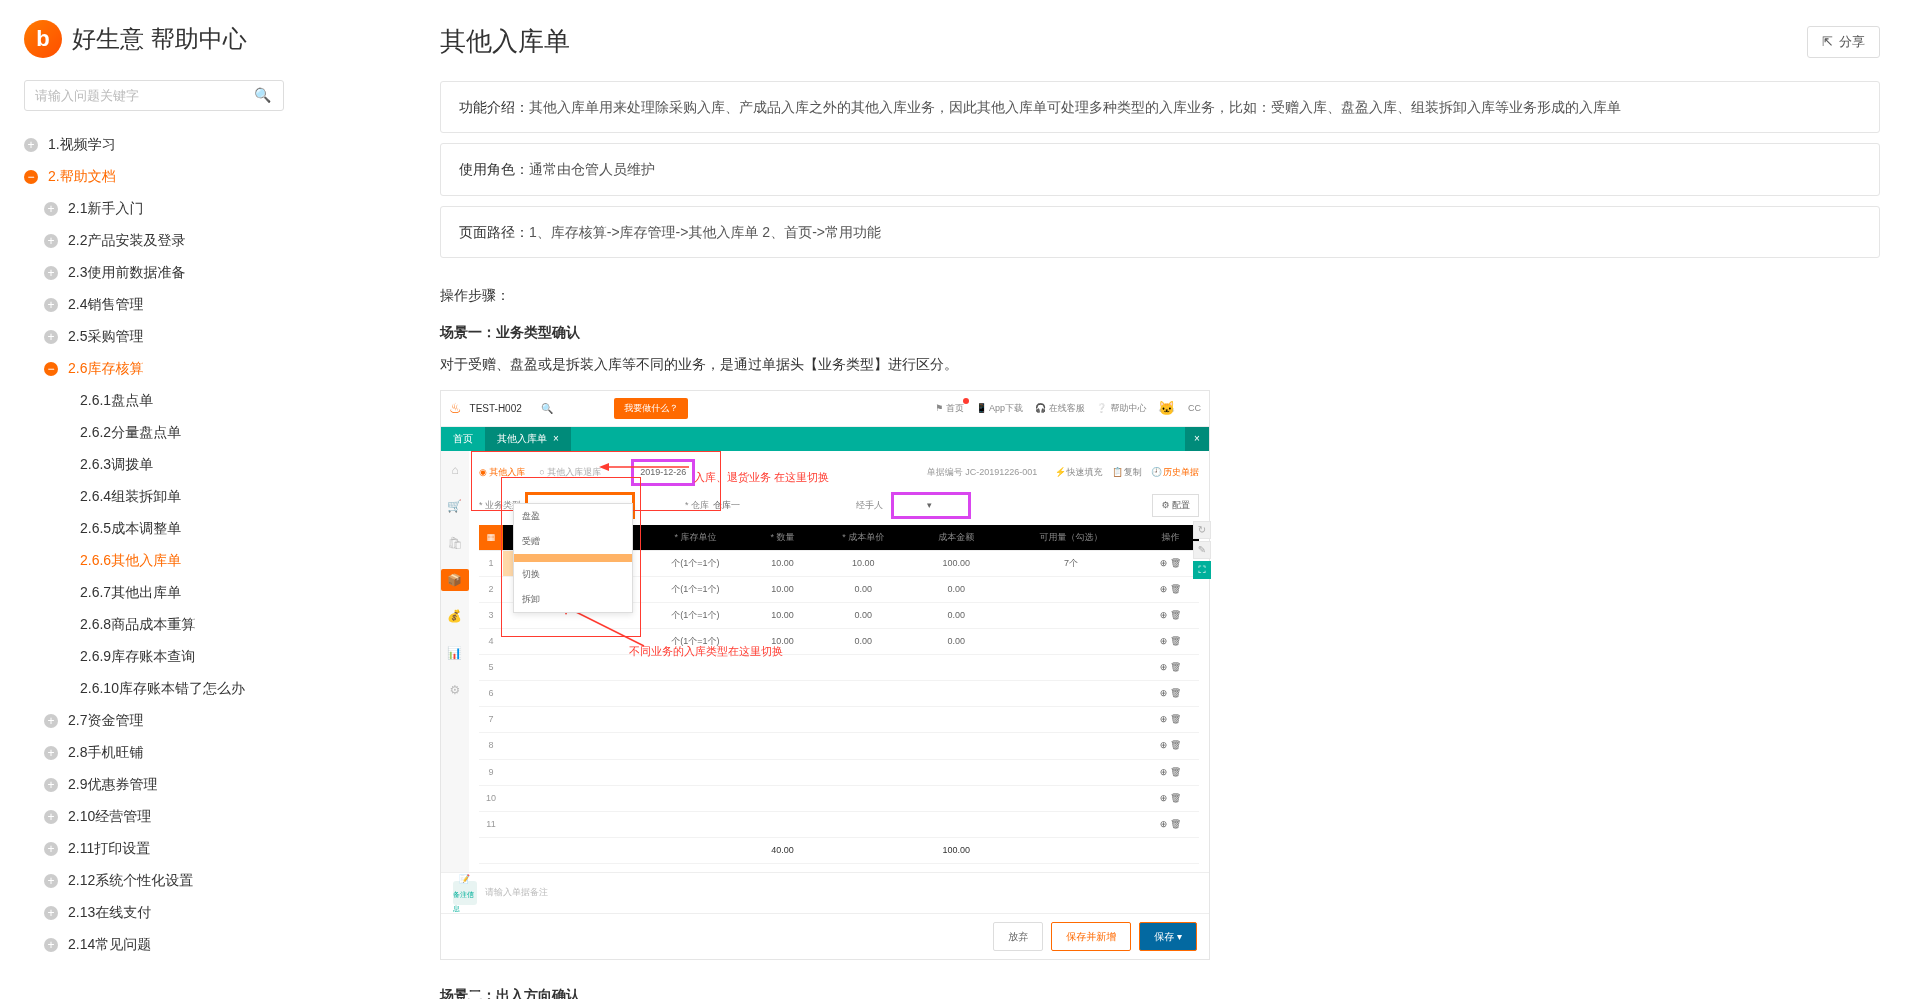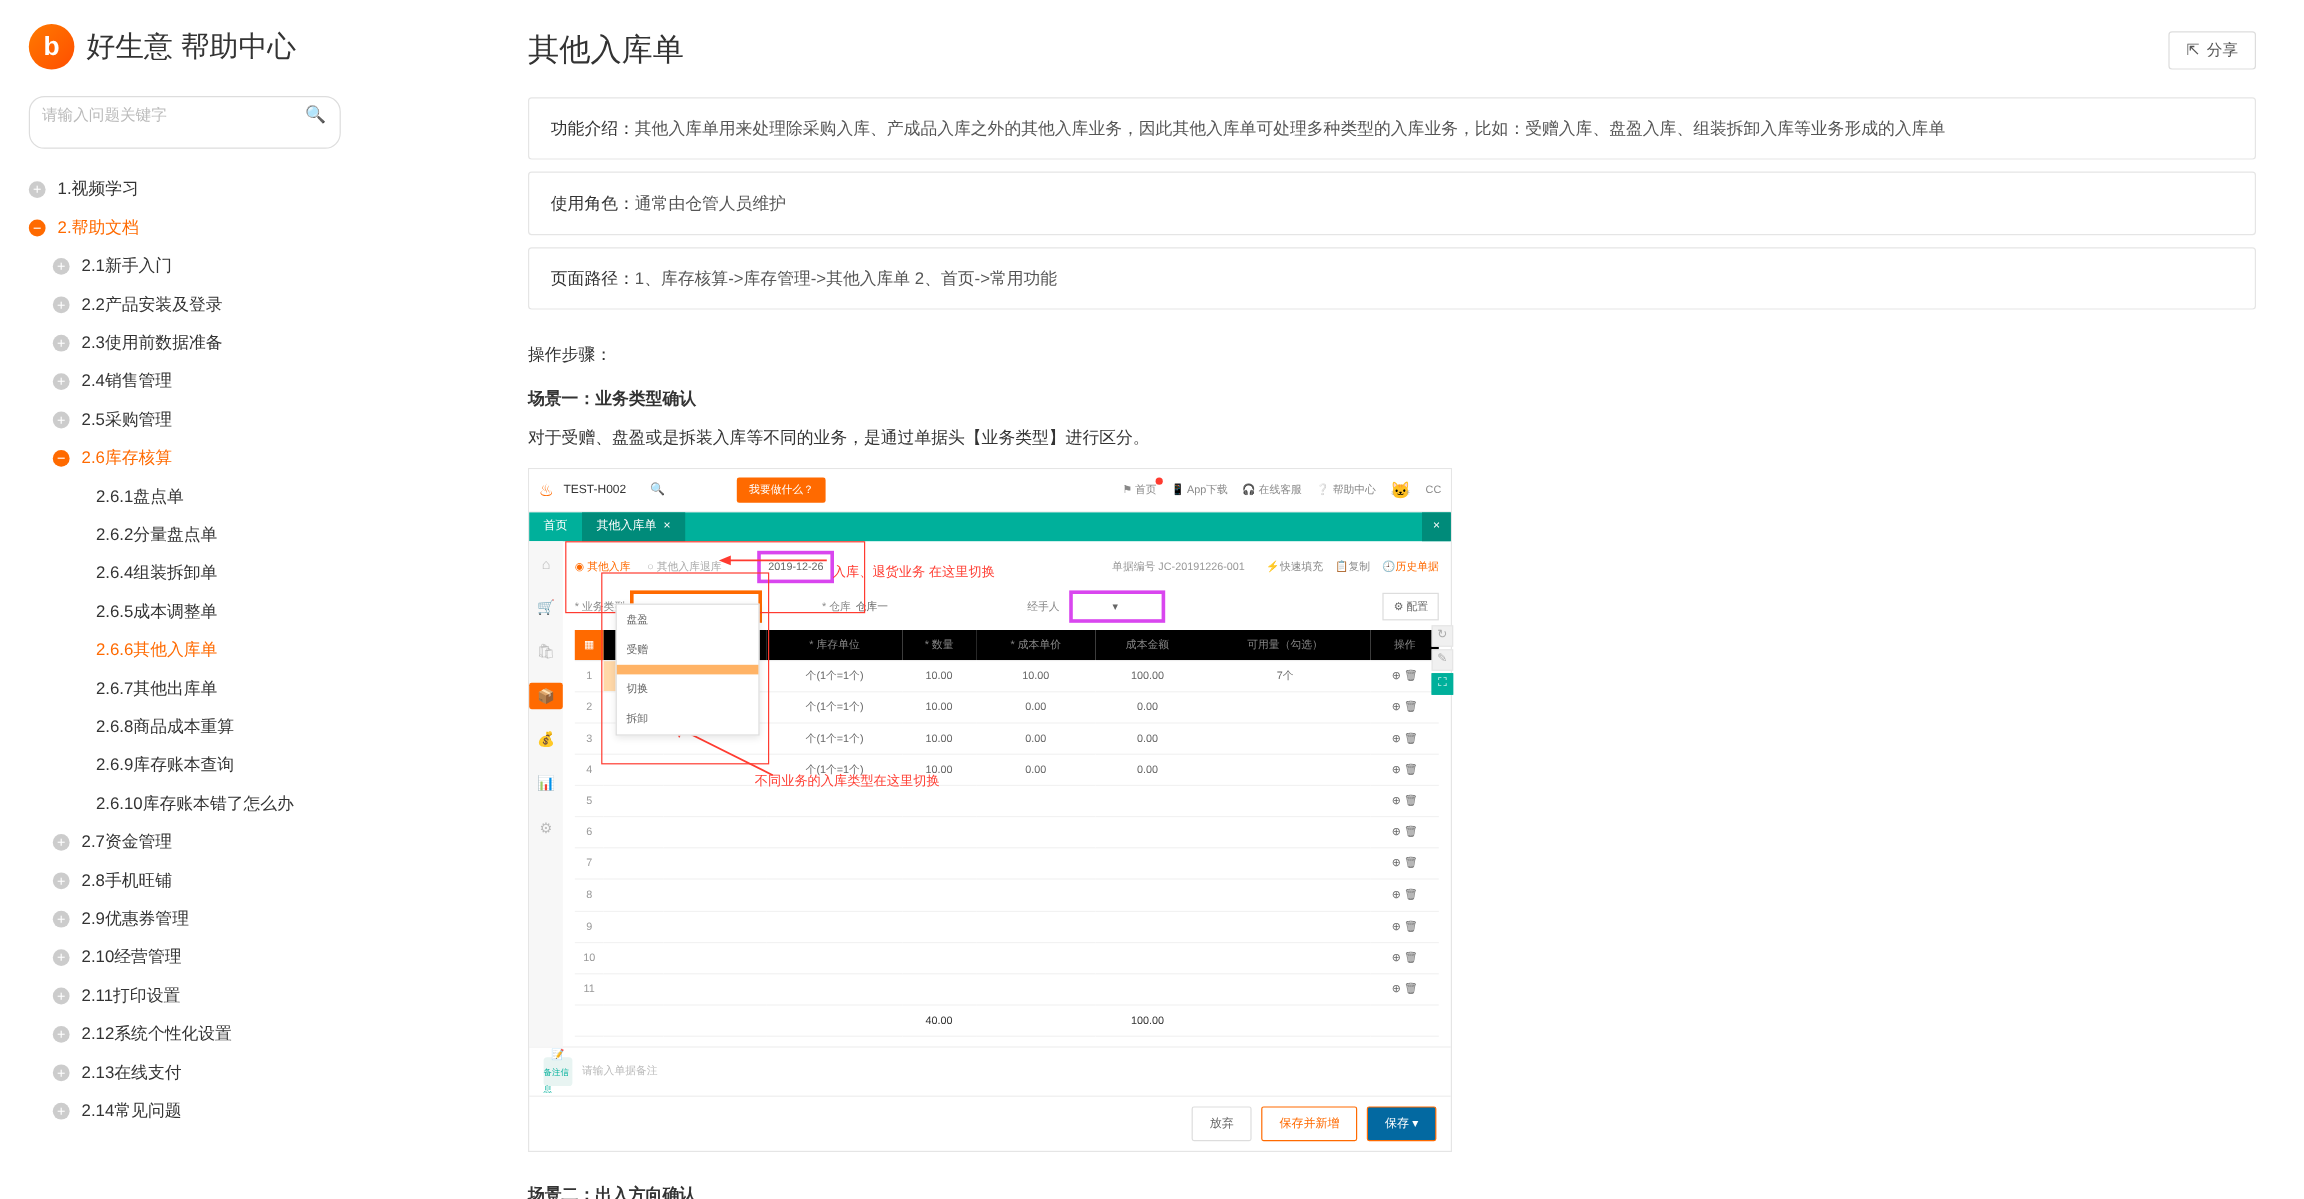--- a/index.html
+++ b/index.html
@@ -3,21 +3,21 @@
 <meta charset="utf-8">
 <style>
 * { margin: 0; padding: 0; box-sizing: border-box; }
 body { font-family: "Microsoft YaHei", Arial, sans-serif; font-size: 14px; color: #333; background: #fff; }
 .container { display: flex; width: 1920px; }
 .sidebar { width: 330px; padding: 20px 24px; border-right: 0px solid #eee; }
 .logo-area { display: flex; align-items: center; margin-bottom: 22px; }
 .logo-circle { width: 38px; height: 38px; border-radius: 50%; background: linear-gradient(135deg,#ff7a00,#ff4e00); display: flex; align-items: center; justify-content: center; color: #fff; font-weight: bold; font-size: 22px; margin-right: 10px; }
 .logo-text { font-size: 24px; color: #333; font-weight: 500; }
 .search-box { position: relative; margin-bottom: 18px; }
-.search-input { width: 260px; padding: 7px 30px 20px 10px; border: 1px solid #ddd; border-radius: 13px; font-size: 13px; color: #333; outline: none; }
+.search-input { width: 260px; padding: 7px 30px 7px 10px; border: 1px solid #ddd; border-radius: 3px; font-size: 13px; color: #333; outline: none; }
 .search-input::placeholder { color: #bbb; }
 .search-icon { position: absolute; right: 34px; top: 7px; color: #888; font-size: 14px; }
 .nav { list-style: none; }
 .nav li { padding: 7px 0; font-size: 14px; color: #333; cursor: pointer; display: flex; align-items: center; }
 .nav-l1 { font-weight: 500; }
 .nav-l2 { padding-left: 20px !important; }
 .nav-l3 { padding-left: 56px !important; }
 .nav .active { color: #ff6a00; }
 .plus-icon, .minus-icon { width: 14px; height: 14px; border-radius: 50%; display: inline-flex; align-items: center; justify-content: center; margin-right: 10px; font-size: 12px; line-height: 1; }
 .plus-icon { background: #ccc; color: #fff; }
@@ -112,20 +112,21 @@
       <li class="nav-l2">
           <span class="plus-icon">+</span>
           <span>2.5采购管理</span>
         </li>
       <li class="nav-l2 active">
           <span class="minus-icon">−</span>
           <span>2.6库存核算</span>
         </li>
       <li class="nav-l3">2.6.1盘点单</li>
       <li class="nav-l3">2.6.2分量盘点单</li>
+      <li class="nav-l3">2.6.3调拨单</li>
       <li class="nav-l3">2.6.4组装拆卸单</li>
       <li class="nav-l3">2.6.5成本调整单</li>
       <li class="nav-l3 active">2.6.6其他入库单</li>
       <li class="nav-l3">2.6.7其他出库单</li>
       <li class="nav-l3">2.6.8商品成本重算</li>
       <li class="nav-l3">2.6.9库存账本查询</li>
       <li class="nav-l3">2.6.10库存账本错了怎么办</li>
       <li class="nav-l2">
           <span class="plus-icon">+</span>
           <span>2.7资金管理</span>

